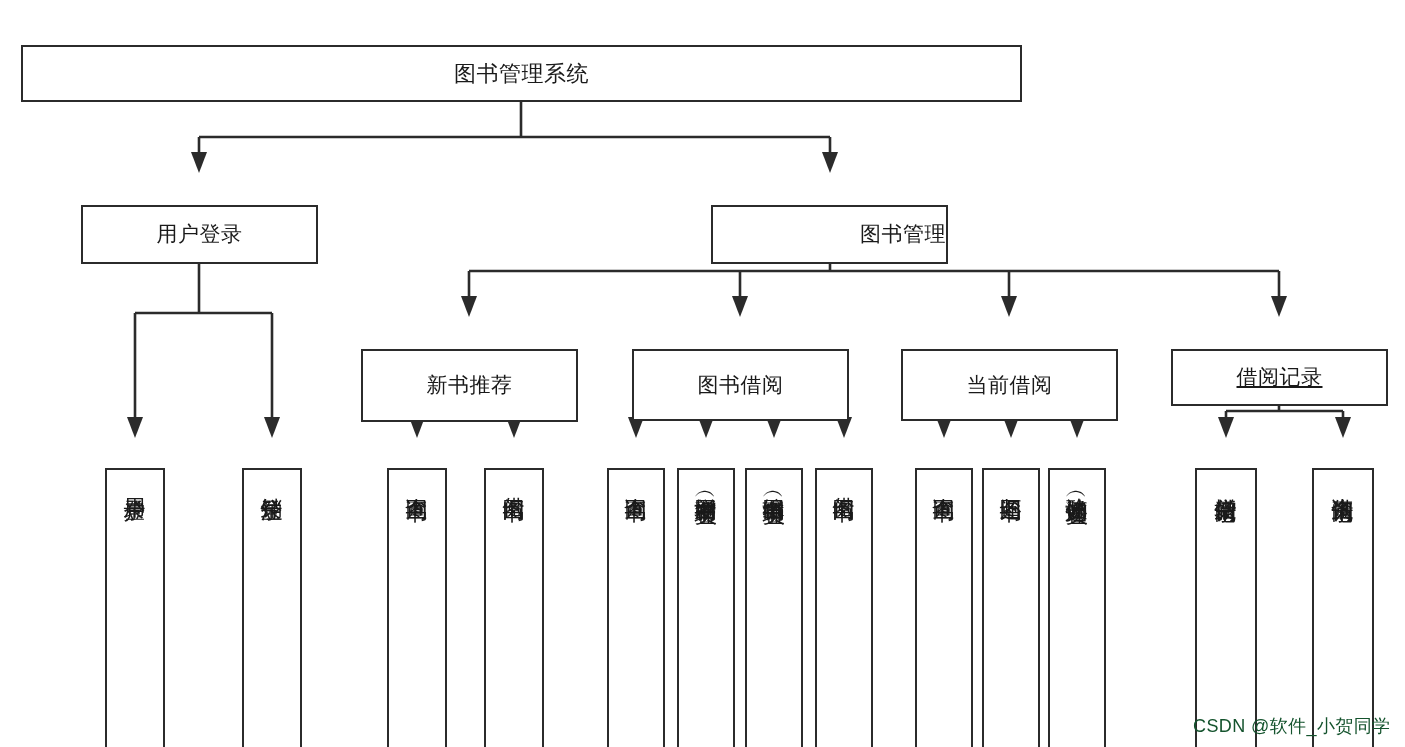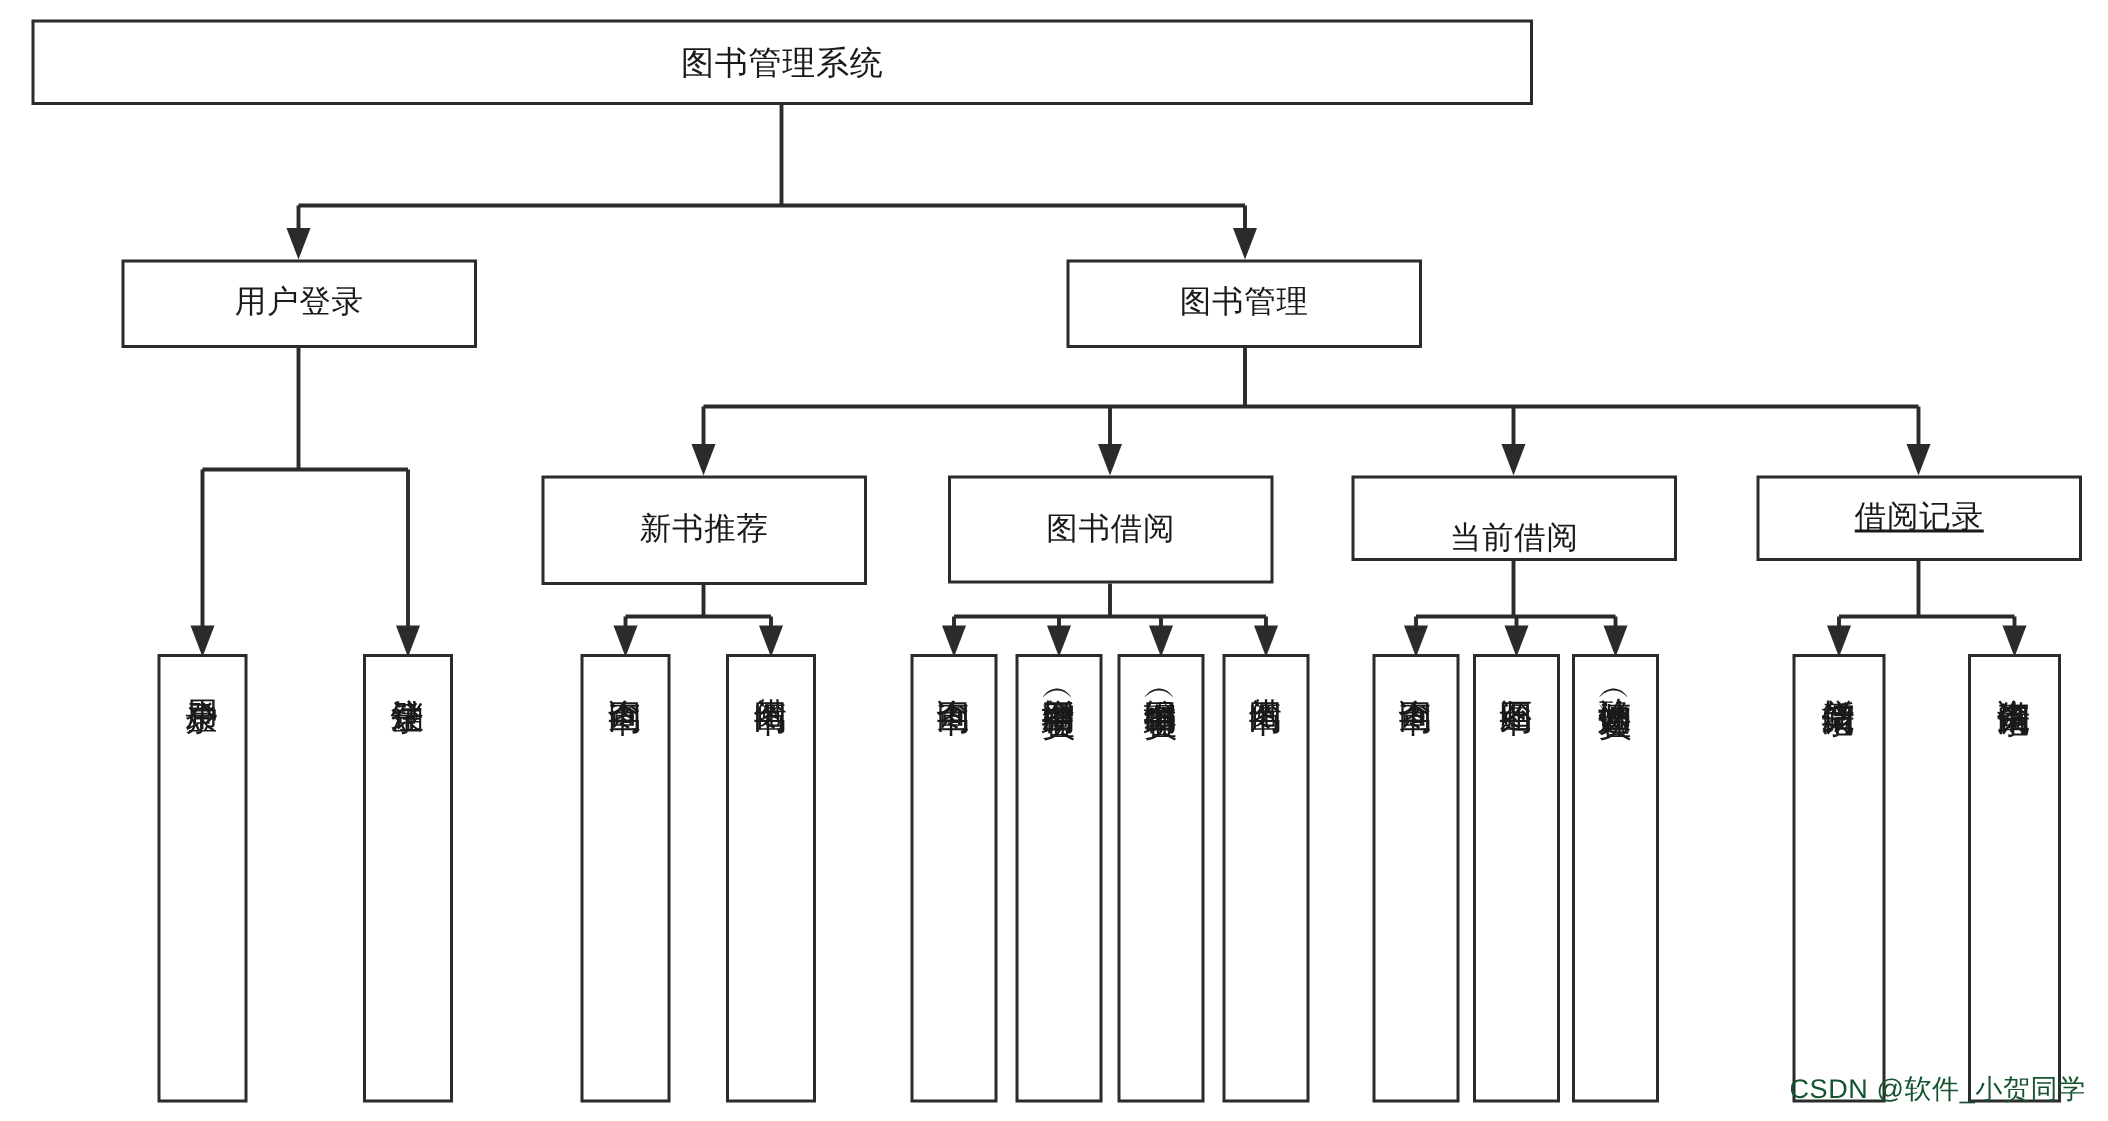--- a/index.html
+++ b/index.html
@@ -30,20 +30,21 @@
   .node {
     position: absolute;
     box-sizing: border-box;
     border: 2.5px solid #2b2b2b;
     background: #ffffff;
     display: flex;
     align-items: center;
     justify-content: center;
     color: #1a1a1a;
     z-index: 2;
+    margin-top: 32px;
   }
   .node .label {
     display: block;
     text-align: center;
     line-height: 1.18;
     letter-spacing: 0.5px;
   }
   .node.horiz .label {
     font-size: 21px;
     white-space: nowrap;
@@ -159,33 +160,33 @@
   </svg>
 
   <div class="node root horiz" style="left:21px; top:13px; width:1001px; height:57px;">
     <span class="label">图书管理系统</span>
   </div>
 
   <div class="node horiz" style="left:81px; top:173px; width:237px; height:59px;">
     <span class="label">用户登录</span>
   </div>
 
-  <div class="node horiz" style="left:711px; top:173px; width:237px; height:59px;">
+  <div class="node horiz" style="left:711px; top:173px; width:237px; height:59px;justify-content:flex-end;">
     <span class="label">图书管理</span>
   </div>
 
   <div class="node horiz" style="left:361px; top:317px; width:217px; height:73px;">
     <span class="label">新书推荐</span>
   </div>
 
   <div class="node horiz" style="left:632px; top:317px; width:217px; height:72px;">
     <span class="label">图书借阅</span>
   </div>
 
-  <div class="node horiz" style="left:901px; top:317px; width:217px; height:57px;align-items:flex-end;">
+  <div class="node horiz" style="left:901px; top:317px; width:217px; height:72px;">
     <span class="label">当前借阅</span>
   </div>
 
   <div class="node horiz" style="left:1171px; top:317px; width:217px; height:57px;text-decoration:underline;">
     <span class="label">借阅记录</span>
   </div>
 
   <div class="node vert" style="left:105px; top:436px; width:60px; height:299px;">
     <span class="label">用户登录</span>
   </div>

